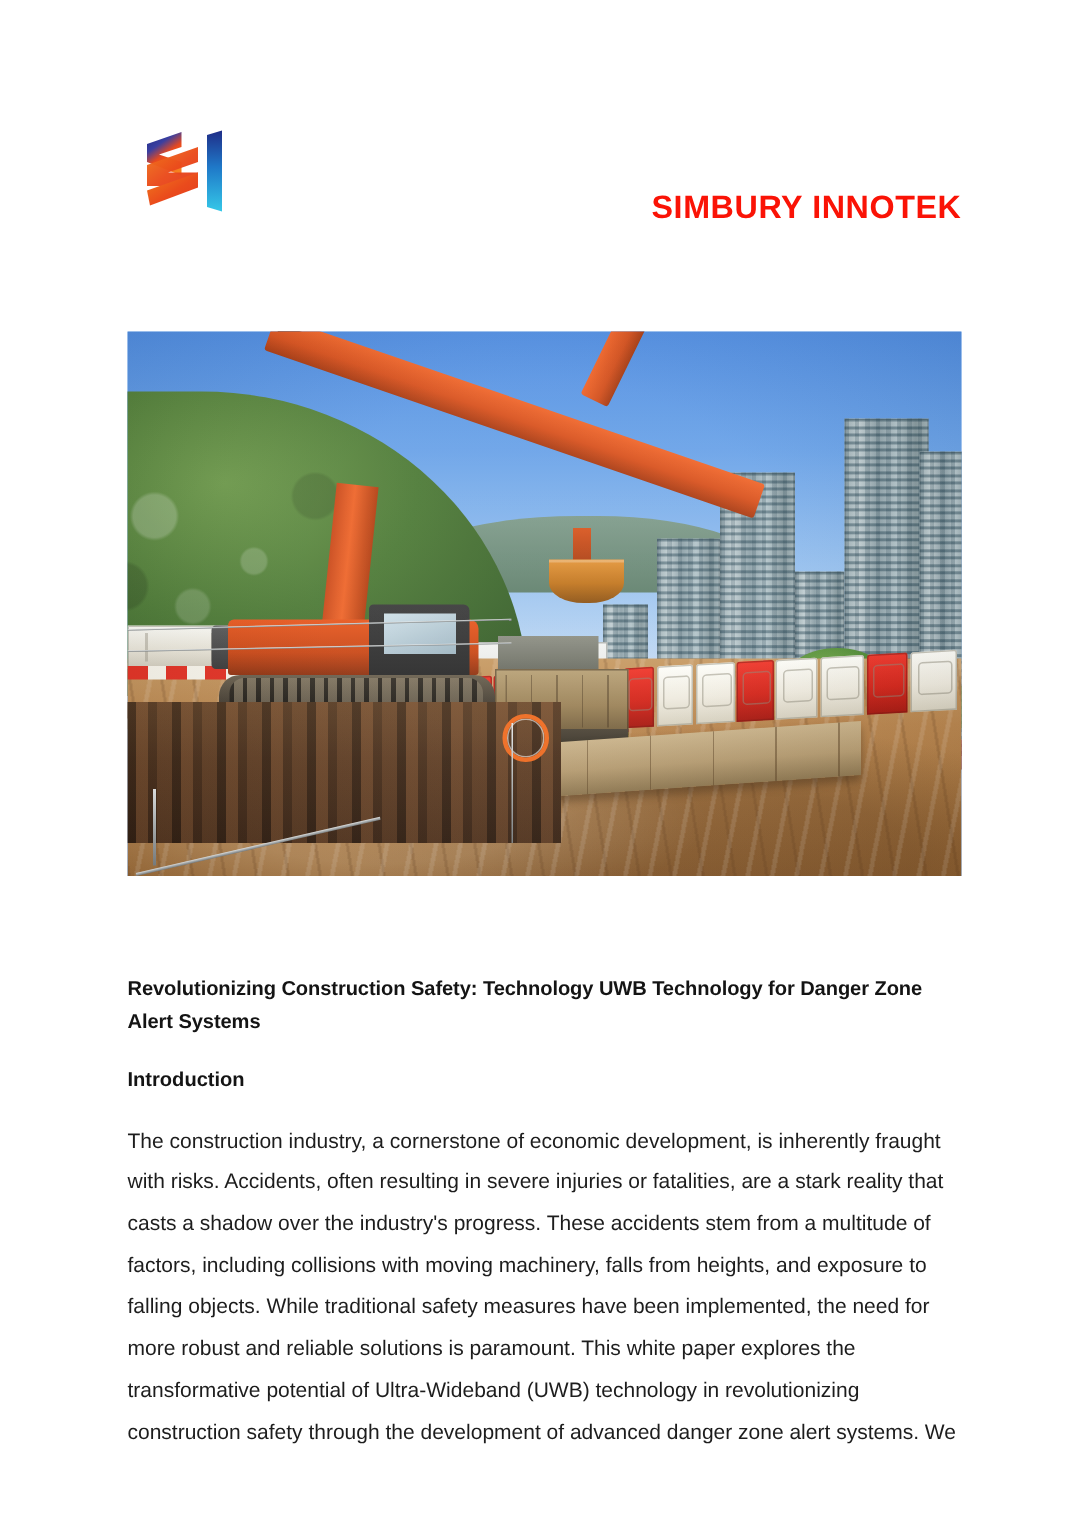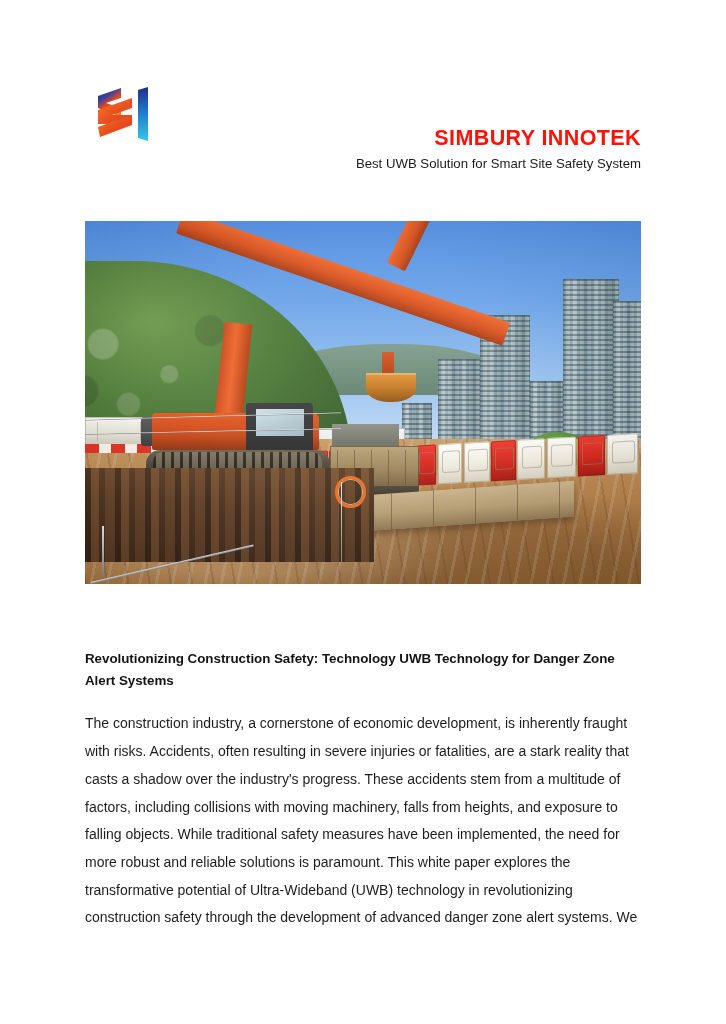--- a/index.html
+++ b/index.html
@@ -416,21 +416,20 @@
         <path d="M4 24 L38 12 L38 22 L18 29 L38 29 L38 38 L4 38 Z" fill="url(#gS2)" opacity="0.97"></path>
 
         <path d="M4 41 L38 29 L38 39 L6 51 Z" fill="url(#gS2)"></path>
 
         <path d="M44 4 L54 1 L54 55 L44 52 Z" fill="url(#gI)"></path>
       </svg>
     </div>
 
     <div class="brand-block">
       <div class="brand-name">SIMBURY INNOTEK</div>
-      <div class="brand-tagline">Best UWB Solution for Smart Site Safety System</div>
     </div>
   </div>
 
   <div class="hero">
     <div class="hero-scene">
 
       <div class="sky"></div>
       <div class="ridge"></div>
 
       <div class="tower" style="left:63.5%; width:7.5%; height:40%;"></div>
@@ -502,16 +501,17 @@
       <div class="pipe" style="left:46%; bottom:6%; width:1.5px; height:22%;"></div>
       <div class="pipe" style="left:1%; bottom:0; width:30%; height:2px; transform:rotate(-13deg); transform-origin:left bottom;"></div>
       <div class="pipe" style="left:3%; bottom:2%; width:2px; height:14%;"></div>
 
       <div class="hero-haze"></div>
     </div>
   </div>
 
   <div class="content">
     <h1 class="doc-title">Revolutionizing Construction Safety: Technology UWB Technology for Danger Zone Alert Systems</h1>
+    <h2 class="section-heading">Introduction</h2>
     <p class="body-text">The construction industry, a cornerstone of economic development, is inherently fraught with risks. Accidents, often resulting in severe injuries or fatalities, are a stark reality that casts a shadow over the industry's progress. These accidents stem from a multitude of factors, including collisions with moving machinery, falls from heights, and exposure to falling objects. While traditional safety measures have been implemented, the need for more robust and reliable solutions is paramount. This white paper explores the transformative potential of Ultra-Wideband (UWB) technology in revolutionizing construction safety through the development of advanced danger zone alert systems. We</p>
   </div>
 
 </div>
 
 </body></html>

